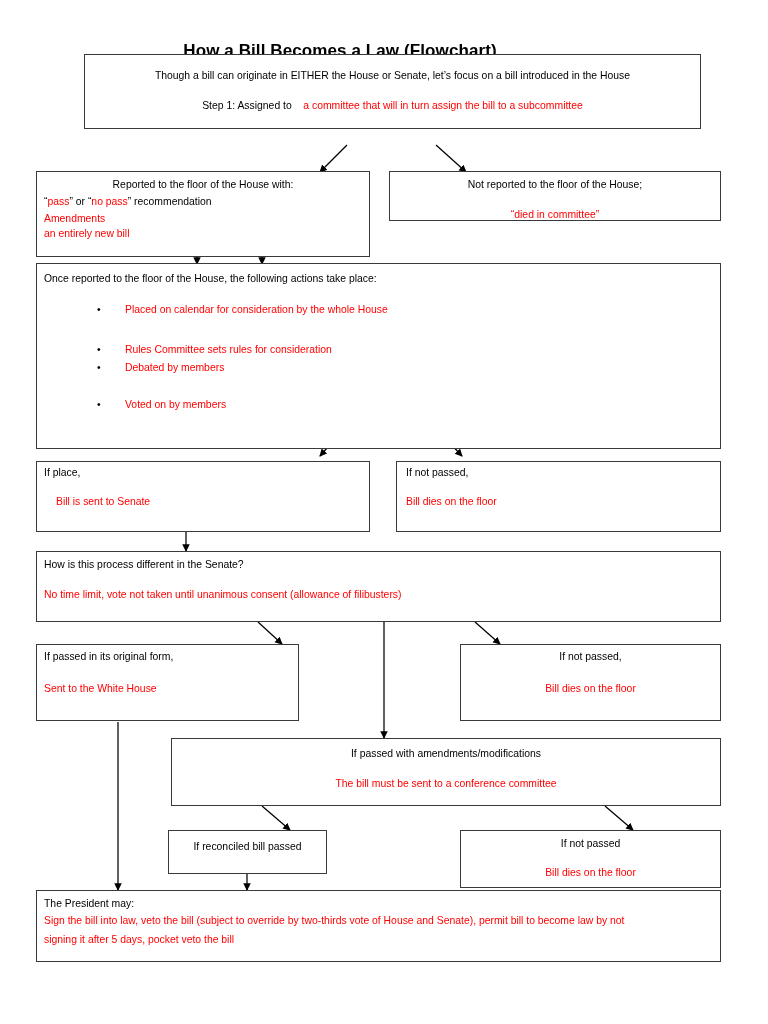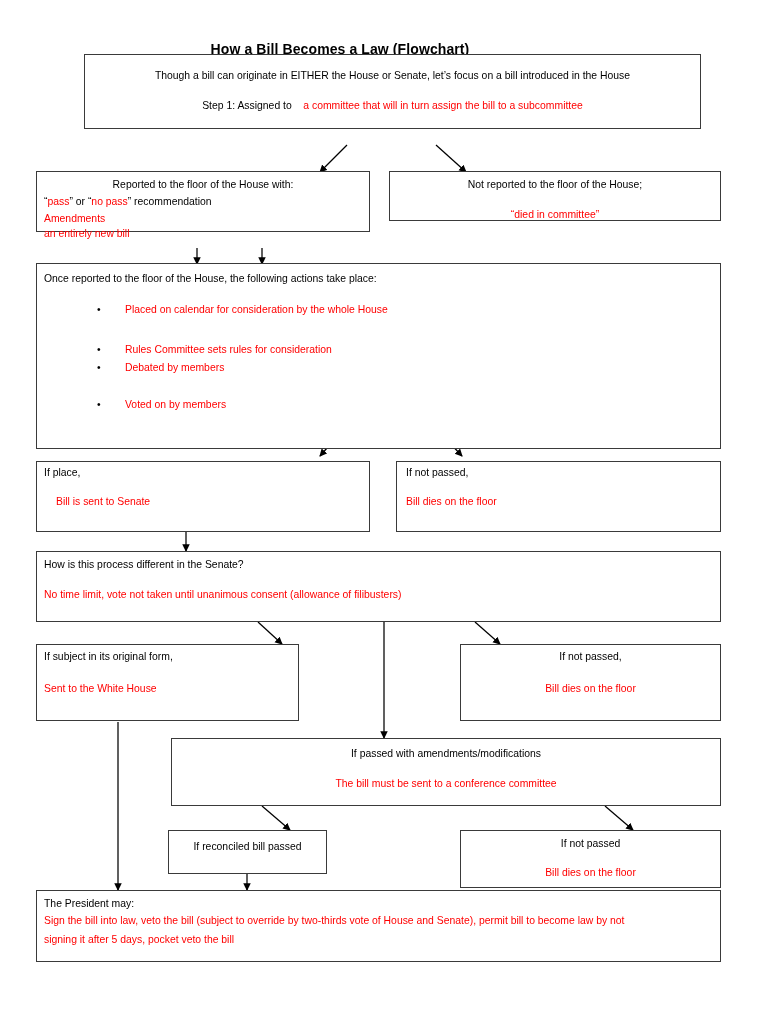--- a/index.html
+++ b/index.html
@@ -26,21 +26,21 @@
     width: 768px;
     height: 1024px;
     pointer-events: none;
   }
   .title {
     position: absolute;
     left: 0;
     top: 41px;
     width: 680px;
     text-align: center;
-    font-size: 14px;
+    font-size: 17px;
     font-weight: bold;
     letter-spacing: 0.1px;
   }
   .node {
     position: absolute;
     box-sizing: border-box;
     border: 1.3px solid #3a3a3a;
     background: #ffffff;
     font-size: 10.4px;
     line-height: 1.15;
@@ -116,21 +116,21 @@
 
   <div class="node" style="left:76px; top:54px; width:617px; height:75px;margin-left:8px;">
     <div class="line ctr blk" style="top:15px; font-size:10.4px;">Though a bill can originate in EITHER the House or Senate, let’s focus on a bill introduced in the House</div>
     <div class="line ctr" style="top:45px;">
       <span class="blk">Step 1: Assigned to</span>
       <span>&nbsp;&nbsp;</span>
       <span class="red">a committee that will in turn assign the bill to a subcommittee</span>
     </div>
   </div>
 
-  <div class="node" style="left:36px; top:171px; width:334px; height:61px;">
+  <div class="node" style="left:36px; top:171px; width:334px; height:86px;">
     <div class="line ctr blk" style="top:7px;">Reported to the floor of the House with:</div>
     <div class="line" style="left:7px; top:24px;">
       <span class="blk">“</span><span class="red">pass</span><span class="blk">” or “</span><span class="red">no pass</span><span class="blk">” recommendation</span>
     </div>
     <div class="line red" style="left:7px; top:41px;">Amendments</div>
     <div class="line red" style="left:7px; top:56px;">an entirely new bill</div>
   </div>
 
   <div class="node" style="left:389px; top:171px; width:332px; height:50px;">
     <div class="line ctr blk" style="top:7px;">Not reported to the floor of the House;</div>
@@ -170,21 +170,21 @@
     <div class="line blk" style="left:9px; top:5px;">If not passed,</div>
     <div class="line red" style="left:9px; top:34px;">Bill dies on the floor</div>
   </div>
 
   <div class="node" style="left:36px; top:551px; width:685px; height:71px;">
     <div class="line blk" style="left:7px; top:7px;">How is this process different in the Senate?</div>
     <div class="line red" style="left:7px; top:37px;">No time limit, vote not taken until unanimous consent (allowance of filibusters)</div>
   </div>
 
   <div class="node" style="left:36px; top:644px; width:263px; height:77px;">
-    <div class="line blk" style="left:7px; top:6px;">If subject in its original form,</div>
+    <div class="line blk" style="left:7px; top:6px;">If passed in its original form,</div>
     <div class="line red" style="left:7px; top:38px;text-align:right;">Sent to the White House</div>
   </div>
 
   <div class="node" style="left:460px; top:644px; width:261px; height:77px;">
     <div class="line ctr blk" style="top:6px;">If not passed,</div>
     <div class="line ctr red" style="top:38px;">Bill dies on the floor</div>
   </div>
 
   <div class="node" style="left:168px; top:830px; width:159px; height:44px;">
     <div class="line ctr blk" style="top:10px;">If reconciled bill passed</div>

